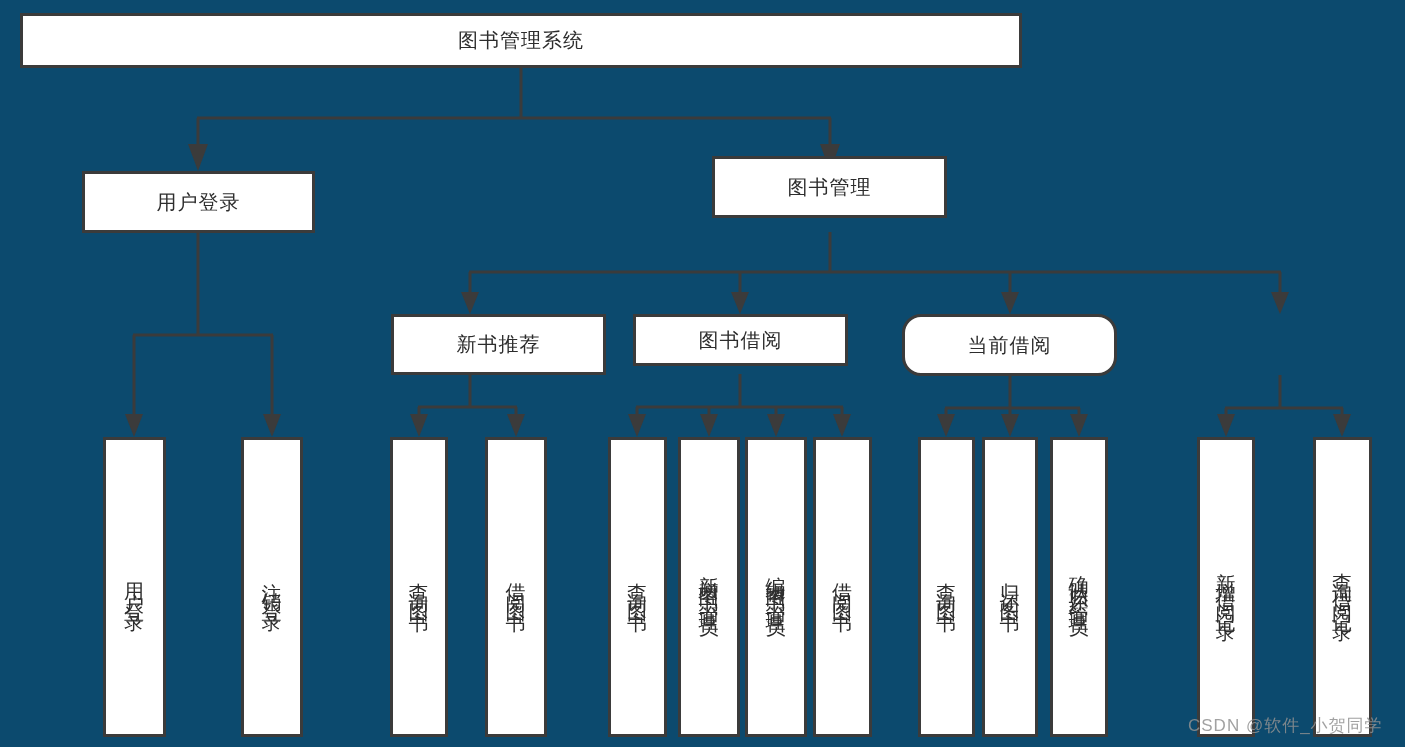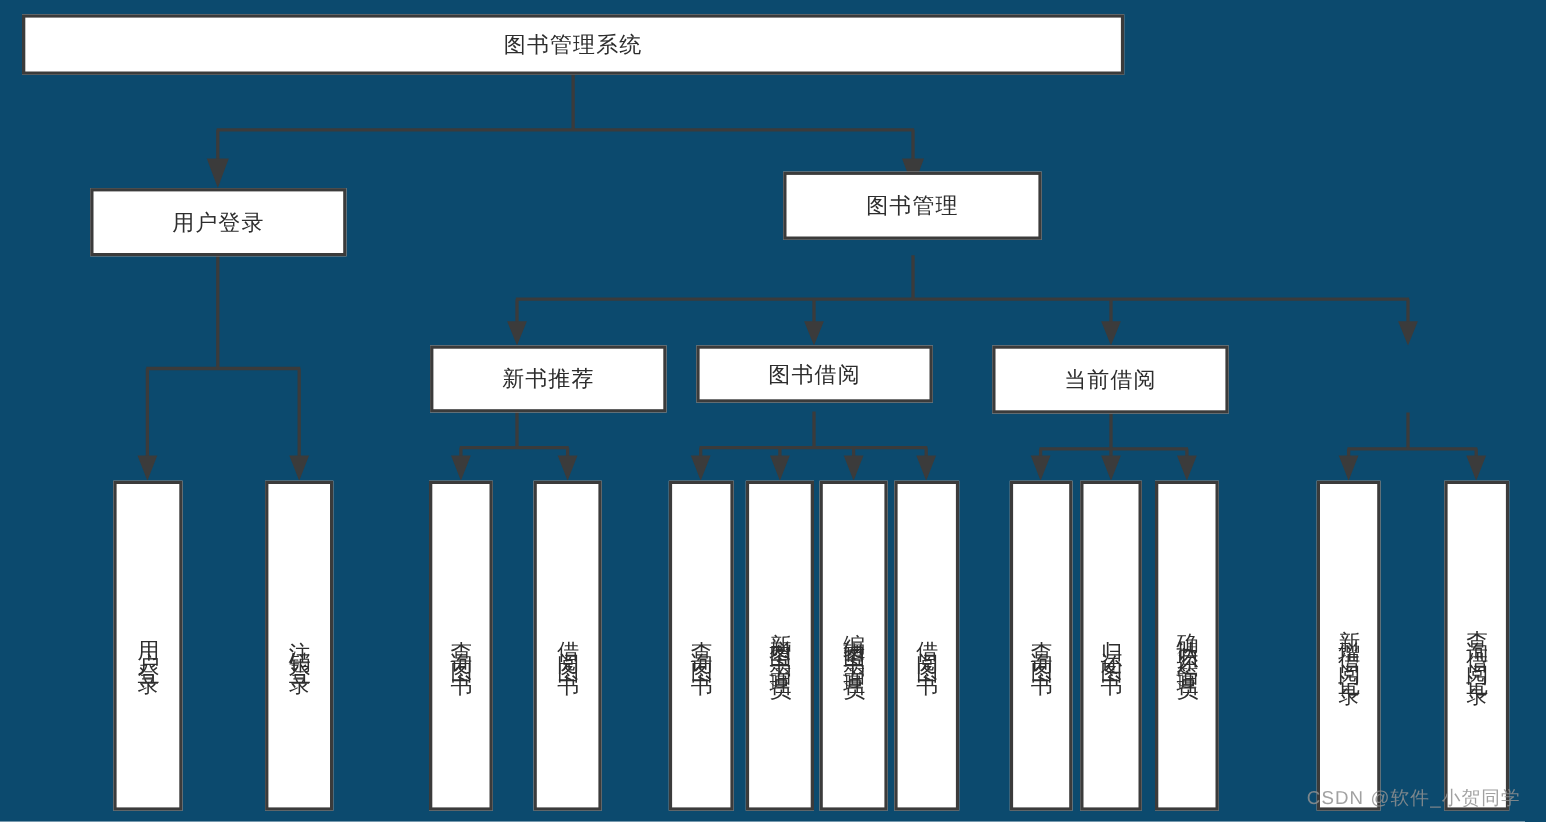--- a/index.html
+++ b/index.html
@@ -126,21 +126,21 @@
   <div class="node" style="left:712px; top:156px; width:235px; height:62px;">
     <span>图书管理</span>
   </div>
 
   <div class="node" style="left:363px; top:314px; width:215px; height:61px;margin-left:28px;">
     <span>新书推荐</span>
   </div>
   <div class="node" style="left:633px; top:314px; width:215px; height:52px;">
     <span>图书借阅</span>
   </div>
-  <div class="node" style="left:902px; top:314px; width:215px; height:62px;">
+  <div class="node" style="left:902px; top:314px; width:215px; height:62px;border-radius:19px;">
     <span>当前借阅</span>
   </div>
 
   <div class="leaf" style="left:103px; width:63px;">
     <span class="vtext">用户登录</span>
   </div>
   <div class="leaf" style="left:241px; width:62px;">
     <span class="vtext">注销登录</span>
   </div>
 

